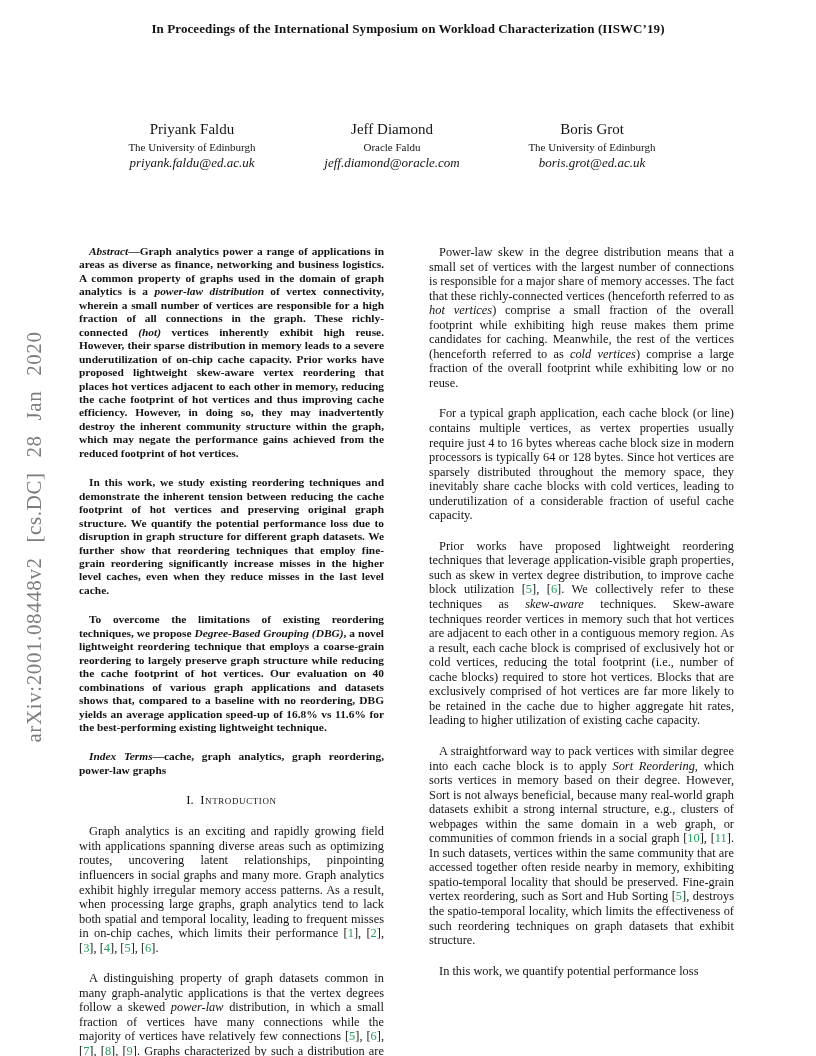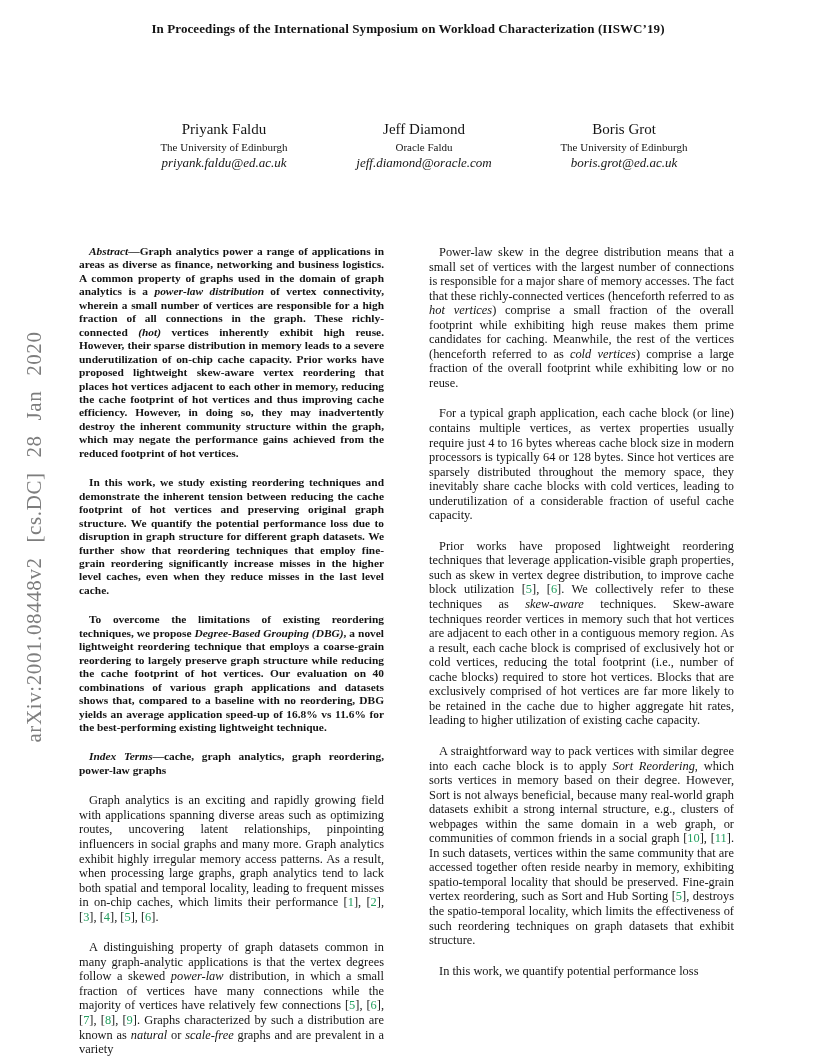--- a/index.html
+++ b/index.html
@@ -21,21 +21,21 @@
   .proc-header{
     position:absolute;top:21px;left:0;width:100%;
     text-align:center;font-size:13px;font-weight:bold;
     letter-spacing:.1px;
   }
   .title{
     position:absolute;top:66px;left:0;width:100%;
     text-align:center;font-size:31px;font-weight:normal;
   }
   .authors{
-    position:absolute;top:121px;left:124px;width:600px;
+    position:absolute;top:121px;left:92px;width:600px;
     display:flex;
   }
   .author{flex:1;text-align:center;}
   .author-name{font-size:15px;line-height:17px;margin-bottom:1px;}
   .author-affil{font-size:11px;line-height:16px;}
   .author-email{font-size:13px;line-height:16px;font-style:italic;}
   .columns{
     position:absolute;top:229px;left:63px;width:687px;
     display:flex;gap:13px;
   }
@@ -86,20 +86,21 @@
       <div class="author-affil">The University of Edinburgh</div>
       <div class="author-email">boris.grot@ed.ac.uk</div>
     </div>
   </div>
   <div class="columns">
     <div class="col">
         <p class="blk abstract"><span class="bi">Abstract</span><span class="b">—Graph analytics power a range of applications in areas as diverse as finance, networking and business logistics. A common property of graphs used in the domain of graph analytics is a </span><span class="bi">power-law distribution</span><span class="b"> of vertex connectivity, wherein a small number of vertices are responsible for a high fraction of all connections in the graph. These richly-connected </span><span class="bi">(hot)</span><span class="b"> vertices inherently exhibit high reuse. However, their sparse distribution in memory leads to a severe underutilization of on-chip cache capacity. Prior works have proposed lightweight skew-aware vertex reordering that places hot vertices adjacent to each other in memory, reducing the cache footprint of hot vertices and thus improving cache efficiency. However, in doing so, they may inadvertently destroy the inherent community structure within the graph, which may negate the performance gains achieved from the reduced footprint of hot vertices.</span></p>
         <p class="blk abstract"><span class="b">In this work, we study existing reordering techniques and demonstrate the inherent tension between reducing the cache footprint of hot vertices and preserving original graph structure. We quantify the potential performance loss due to disruption in graph structure for different graph datasets. We further show that reordering techniques that employ fine-grain reordering significantly increase misses in the higher level caches, even when they reduce misses in the last level cache.</span></p>
         <p class="blk abstract"><span class="b">To overcome the limitations of existing reordering techniques, we propose </span><span class="bi">Degree-Based Grouping (DBG)</span><span class="b">, a novel lightweight reordering technique that employs a coarse-grain reordering to largely preserve graph structure while reducing the cache footprint of hot vertices. Our evaluation on 40 combinations of various graph applications and datasets shows that, compared to a baseline with no reordering, DBG yields an average application speed-up of 16.8% vs 11.6% for the best-performing existing lightweight technique.</span></p>
         <p class="blk abstract"><span class="bi">Index Terms</span><span class="b">—cache, graph analytics, graph reordering, power-law graphs</span></p>
+        <div class="blk heading"><span>I. </span><span class="sc">Introduction</span></div>
         <p class="blk par"><span>Graph analytics is an exciting and rapidly growing field with applications spanning diverse areas such as optimizing routes, uncovering latent relationships, pinpointing influencers in social graphs and many more. Graph analytics exhibit highly irregular memory access patterns. As a result, when processing large graphs, graph analytics tend to lack both spatial and temporal locality, leading to frequent misses in on-chip caches, which limits their performance [</span><span class="c">1</span><span>], [</span><span class="c">2</span><span>], [</span><span class="c">3</span><span>], [</span><span class="c">4</span><span>], [</span><span class="c">5</span><span>], [</span><span class="c">6</span><span>].</span></p>
         <p class="blk par"><span>A distinguishing property of graph datasets common in many graph-analytic applications is that the vertex degrees follow a skewed </span><span class="i">power-law</span><span> distribution, in which a small fraction of vertices have many connections while the majority of vertices have relatively few connections [</span><span class="c">5</span><span>], [</span><span class="c">6</span><span>], [</span><span class="c">7</span><span>], [</span><span class="c">8</span><span>], [</span><span class="c">9</span><span>]. Graphs characterized by such a distribution are known as </span><span class="i">natural</span><span> or </span><span class="i">scale-free</span><span> graphs and are prevalent in a variety</span></p>
       </div>
     <div class="col">
         <p class="blk par"><span>Power-law skew in the degree distribution means that a small set of vertices with the largest number of connections is responsible for a major share of memory accesses. The fact that these richly-connected vertices (henceforth referred to as </span><span class="i">hot vertices</span><span>) comprise a small fraction of the overall footprint while exhibiting high reuse makes them prime candidates for caching. Meanwhile, the rest of the vertices (henceforth referred to as </span><span class="i">cold vertices</span><span>) comprise a large fraction of the overall footprint while exhibiting low or no reuse.</span></p>
         <p class="blk par"><span>For a typical graph application, each cache block (or line) contains multiple vertices, as vertex properties usually require just 4 to 16 bytes whereas cache block size in modern processors is typically 64 or 128 bytes. Since hot vertices are sparsely distributed throughout the memory space, they inevitably share cache blocks with cold vertices, leading to underutilization of a considerable fraction of useful cache capacity.</span></p>
         <p class="blk par"><span>Prior works have proposed lightweight reordering techniques that leverage application-visible graph properties, such as skew in vertex degree distribution, to improve cache block utilization [</span><span class="c">5</span><span>], [</span><span class="c">6</span><span>]. We collectively refer to these techniques as </span><span class="i">skew-aware</span><span> techniques. Skew-aware techniques reorder vertices in memory such that hot vertices are adjacent to each other in a contiguous memory region. As a result, each cache block is comprised of exclusively hot or cold vertices, reducing the total footprint (i.e., number of cache blocks) required to store hot vertices. Blocks that are exclusively comprised of hot vertices are far more likely to be retained in the cache due to higher aggregate hit rates, leading to higher utilization of existing cache capacity.</span></p>
         <p class="blk par"><span>A straightforward way to pack vertices with similar degree into each cache block is to apply </span><span class="i">Sort Reordering</span><span>, which sorts vertices in memory based on their degree. However, Sort is not always beneficial, because many real-world graph datasets exhibit a strong internal structure, e.g., clusters of webpages within the same domain in a web graph, or communities of common friends in a social graph [</span><span class="c">10</span><span>], [</span><span class="c">11</span><span>]. In such datasets, vertices within the same community that are accessed together often reside nearby in memory, exhibiting spatio-temporal locality that should be preserved. Fine-grain vertex reordering, such as Sort and Hub Sorting [</span><span class="c">5</span><span>], destroys the spatio-temporal locality, which limits the effectiveness of such reordering techniques on graph datasets that exhibit structure.</span></p>
         <p class="blk par"><span>In this work, we quantify potential performance loss</span></p>
       </div>

